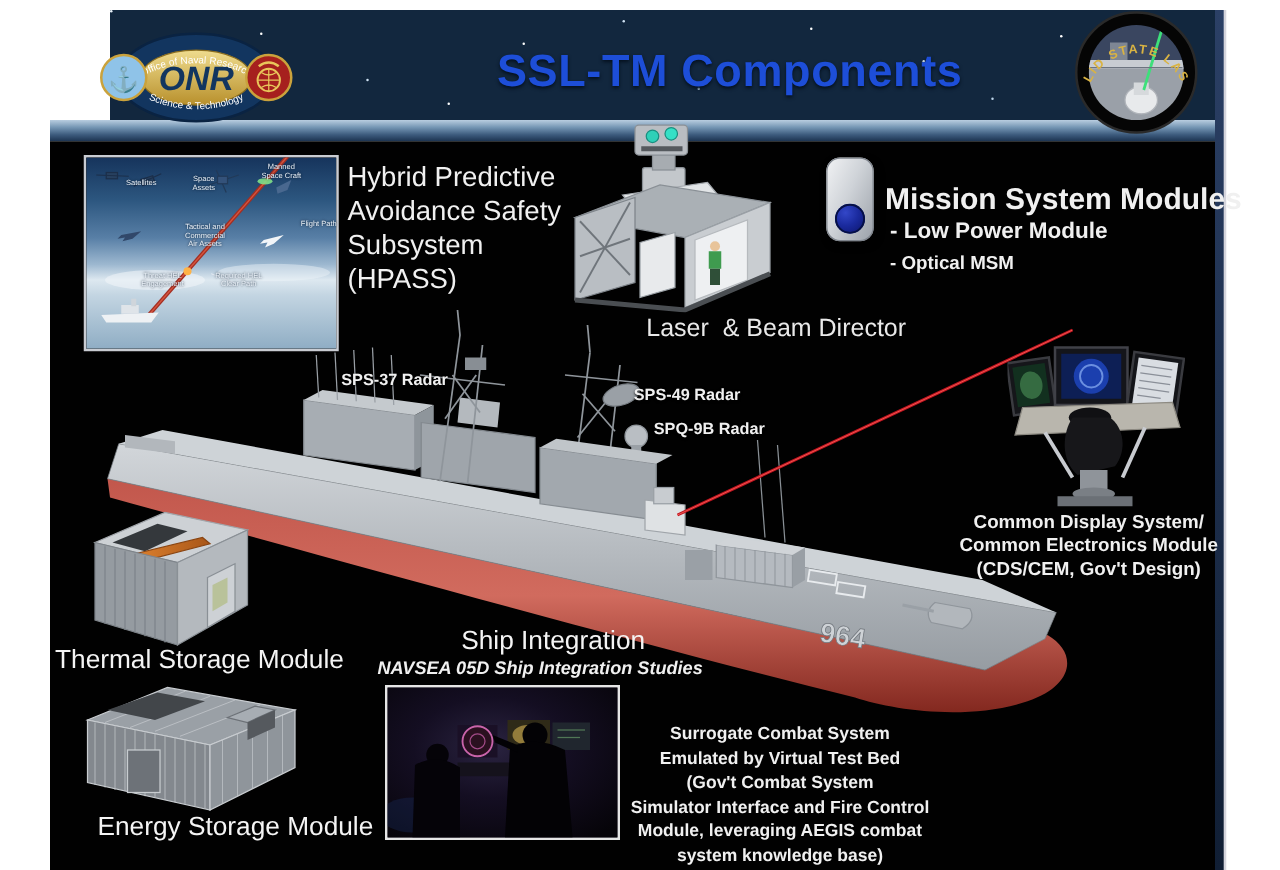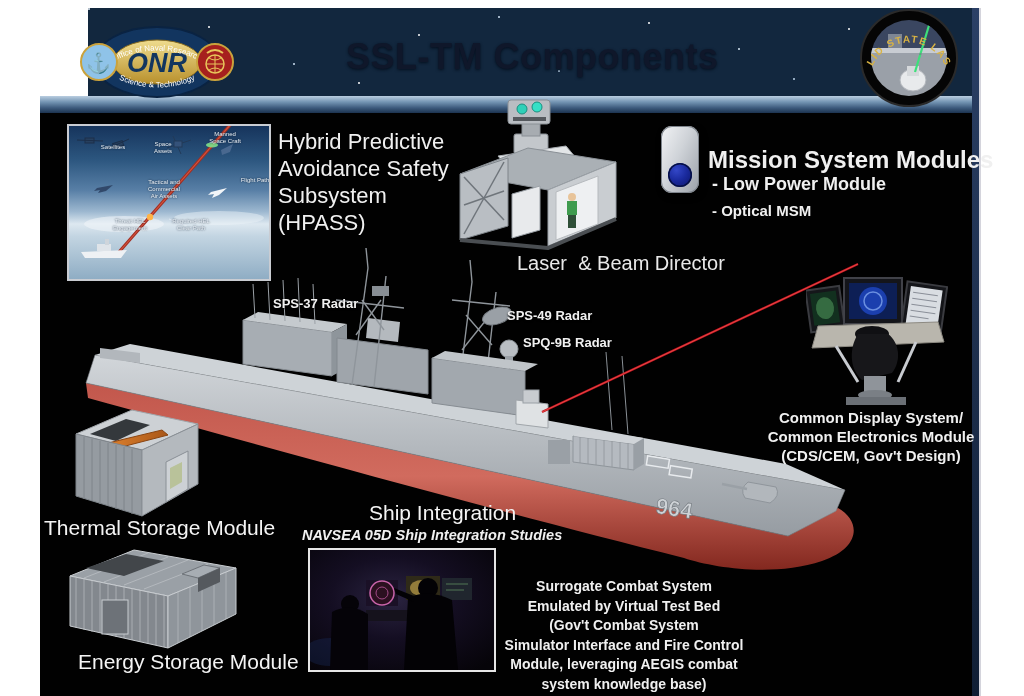--- a/index.html
+++ b/index.html
@@ -12,22 +12,22 @@
       radial-gradient(ellipse 320px 70px at 56% 75%, rgba(130,175,220,.55), transparent 65%),
       radial-gradient(ellipse 220px 60px at 82% 15%, rgba(90,140,195,.45), transparent 65%),
       radial-gradient(ellipse 260px 80px at 22% 25%, rgba(70,115,175,.5), transparent 65%),
       radial-gradient(ellipse 200px 50px at 40% 90%, rgba(150,190,225,.35), transparent 65%),
       linear-gradient(100deg,#0b1828 0%,#173túl 0%,#16324f 30%,#1e4469 55%,#132d47 80%,#0c1b2e 100%);
     background-color:#12273e;}
   .stars{position:absolute;left:0;top:0;width:2px;height:2px;border-radius:50%;background:#eaf3fb;
     box-shadow:120px 18px #fff,205px 55px #cfe2f3,330px 26px #fff,470px 62px #bcd5ea,
       560px 14px #fff,650px 40px #d8e8f5,760px 20px #fff,820px 58px #cfe2f3,
       60px 66px #bcd5ea,270px 74px #fff,705px 70px #bcd5ea,410px 8px #cfe2f3;}
-  .title{position:absolute;left:346px;top:36px;width:440px;text-align:left;
-    font-size:36px;font-weight:700;letter-spacing:.5px;color:#0f172a;text-shadow:0 1px 3px #04101e;}
+  .title{position:absolute;left:330px;top:36px;width:440px;text-align:right;
+    font-size:36px;font-weight:700;letter-spacing:.5px;color:#1d4ed8;text-shadow:0 1px 3px #04101e;}
   .banner-strip{position:absolute;left:40px;top:96px;width:932px;height:17px;
     background:linear-gradient(180deg,#b9cde0 0%,#7495b3 35%,#3c5a7c 70%,#1c3350 100%);}
   .edge-strip{position:absolute;left:972px;top:8px;width:7px;height:688px;
     background:linear-gradient(180deg,#2b4066,#101e34);box-shadow:2px 0 0 #d4d4dc;}
 
   
   .content{position:absolute;left:40px;top:113px;width:932px;height:583px;background:#010101;}
   .abs{position:absolute;}
   svg{display:block;}
   .lbl{position:absolute;color:#f0f0f0;}

